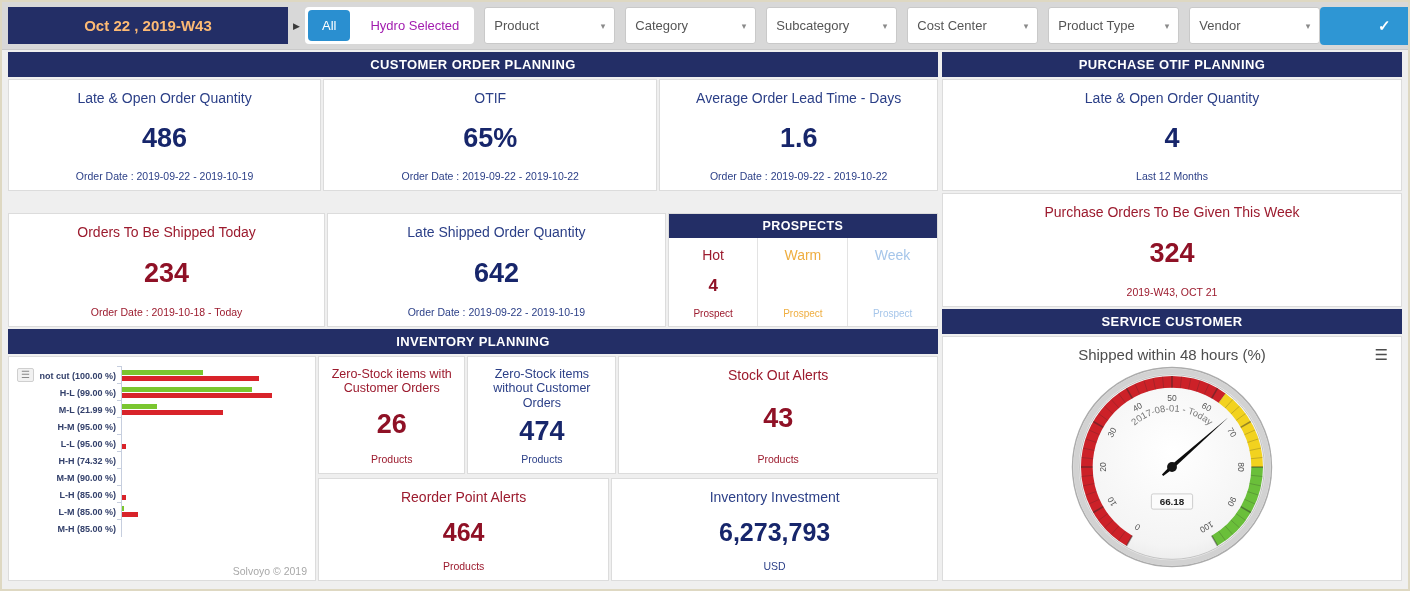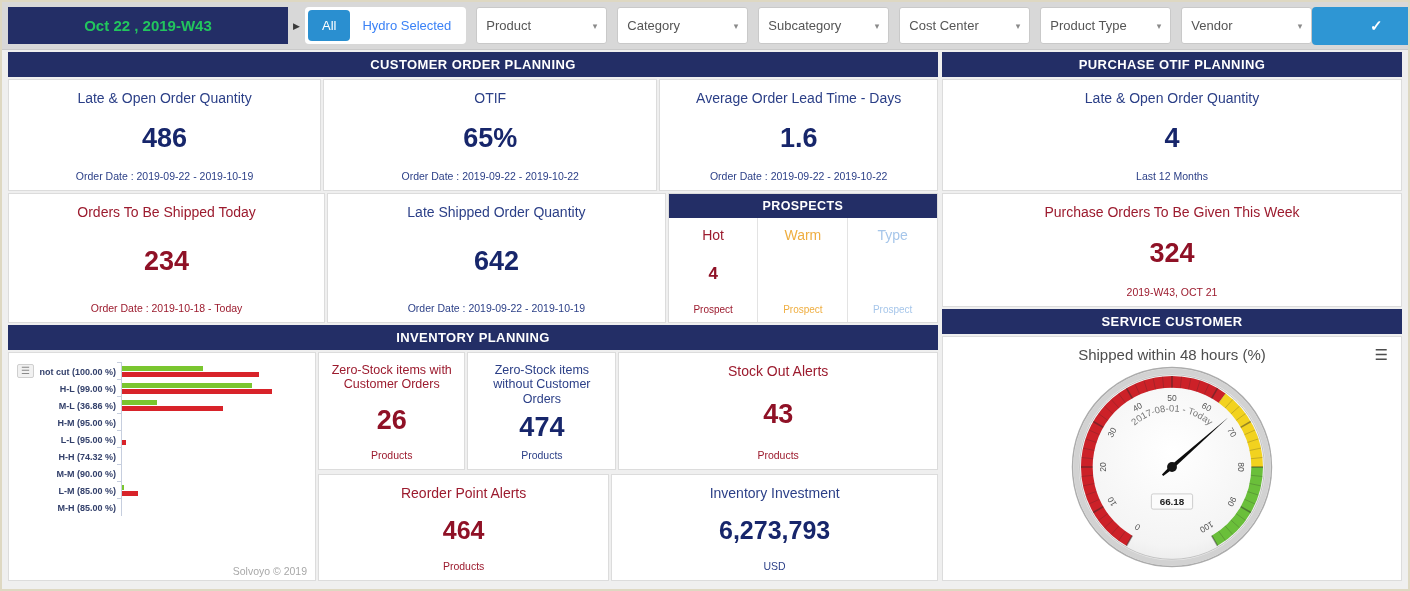--- a/index.html
+++ b/index.html
@@ -2,38 +2,38 @@
 <html><head>
 <meta charset="utf-8">
 <style>
   * { box-sizing: border-box; margin: 0; padding: 0; }
   html,body { background:#fff; }
   body { font-family: "Liberation Sans", sans-serif; }
   .page { width:1410px; height:591px; background:#efefef; border:2px solid #ded8c2; overflow:hidden; }
 
   
   .topbar { height:48px; background:#d8d8d8; display:flex; align-items:center; padding:5px 6px; border-bottom:1px solid #c9c9c9; }
-  .datebox { width:280px; height:37px; line-height:37px; background:#232e66; color:#22c55e; text-align:center; font-weight:bold; font-size:15px; flex:none; cursor:pointer; }
+  .datebox { width:280px; height:37px; line-height:37px; background:#232e66; color:#fdba74; text-align:center; font-weight:bold; font-size:15px; flex:none; cursor:pointer; }
   .expander { width:17px; text-align:center; color:#3a3a3a; font-size:9px; cursor:pointer; flex:none; }
-  .scopebox { height:37px; background:#fff; border-radius:4px; display:flex; align-items:center; padding:3px; flex:none; }
+  .scopebox { height:37px; background:#fff; border-radius:4px; display:flex; align-items:center; padding:3px; flex:none;gap:8px; }
   .chip { background:#2a8fd0; color:#fff; border:none; border-radius:4px; height:31px; padding:0 14px; font-size:13px; font-family:inherit; cursor:pointer; }
-  .scope-label { padding:0 12px; font-size:13px; color:#3b82f6; cursor:pointer; }
+  .scope-label { padding:0 12px; font-size:13px; color:#a21caf; cursor:pointer; }
   .filter { width:131px; height:37px; background:#fff; border:1px solid #c9c9c9; border-radius:3px; display:flex; align-items:center; justify-content:space-between; padding:0 9px; margin-left:10px; font-size:13px; color:#555; cursor:pointer; flex:none; }
   .filter:first-of-type { margin-left:12px; }
   .caret { color:#8a8a8a; font-size:9px; }
   .apply { margin-left:auto; width:128px; height:38px; background:#2e96d4; border:none; border-radius:4px; color:#fff; font-size:15px; font-weight:bold; cursor:pointer; flex:none; }
 
   
   .main { display:flex; gap:4px; padding:2px 6px 5px; height:536px; }
   .col-left { width:930px; display:flex; flex-direction:column; flex:none; }
   .col-right { flex:1; display:flex; flex-direction:column; }
   .section-header { height:25px; margin-bottom:2px; background:#232e66; color:#fff; display:flex; align-items:center; justify-content:center; font-size:13px; font-weight:bold; letter-spacing:0.4px; flex:none; }
 
   .cardrow { display:flex; gap:2px; margin-bottom:2px; }
-  .r1 { height:112px; } .r2 { height:130px; }
+  .r1 { height:112px; } .r2 { height:114px;margin-top:20px; }
   .r1 > *:nth-child(1), .r2 > *:nth-child(1) { flex:1.13; }
   .r1 > *:nth-child(2), .r2 > *:nth-child(2) { flex:1.21; }
   .r1 > *:nth-child(3), .r2 > *:nth-child(3) { flex:1; }
 
   .card { background:#fff; border:1px solid #dcdcdc; display:flex; flex-direction:column; justify-content:space-between; align-items:center; text-align:center; padding:10px 6px 8px; }
   .card-title { font-size:14px; line-height:1.15; }
   .card-value { font-size:27px; font-weight:bold; }
   .card-footer { font-size:10.5px; }
   .navy .card-title, .navy .card-footer { color:#2b3f87; }
   .navy .card-value { color:#17266b; }
@@ -161,21 +161,21 @@
               <div class="plabel">Hot</div>
               <div class="pvalue">4</div>
               <div class="pfooter">Prospect</div>
             </div>
             <div class="pcol warm">
               <div class="plabel">Warm</div>
               <div class="pvalue"></div>
               <div class="pfooter">Prospect</div>
             </div>
             <div class="pcol cold">
-              <div class="plabel">Type</div>
+              <div class="plabel">Week</div>
               <div class="pvalue"></div>
               <div class="pfooter">Prospect</div>
             </div>
           </div>
         </div>
       </div>
 
       <div class="section-header">INVENTORY PLANNING</div>
 
       <div class="inv-area">
@@ -190,21 +190,21 @@
                 </div>
               </div>
               <div class="bc-row">
                 <div class="bc-label">H-L (99.00 %)</div>
                 <div class="bc-track">
                   <div class="bc-bar" style="width: 71%; background: rgb(122, 198, 47);"></div>
                   <div class="bc-bar" style="width: 82%; background: rgb(216, 35, 42);"></div>
                 </div>
               </div>
               <div class="bc-row">
-                <div class="bc-label">M-L (36.86 %)</div>
+                <div class="bc-label">M-L (21.99 %)</div>
                 <div class="bc-track">
                   <div class="bc-bar" style="width: 19%; background: rgb(122, 198, 47);"></div>
                   <div class="bc-bar" style="width: 55%; background: rgb(216, 35, 42);"></div>
                 </div>
               </div>
               <div class="bc-row">
                 <div class="bc-label">H-M (95.00 %)</div>
                 <div class="bc-track">
                   <div class="bc-bar" style="width: 0%; background: rgb(122, 198, 47);"></div>
                   <div class="bc-bar" style="width: 0%; background: rgb(216, 35, 42);"></div>
@@ -222,20 +222,27 @@
                 <div class="bc-track">
                   <div class="bc-bar" style="width: 0%; background: rgb(122, 198, 47);"></div>
                   <div class="bc-bar" style="width: 0%; background: rgb(216, 35, 42);"></div>
                 </div>
               </div>
               <div class="bc-row">
                 <div class="bc-label">M-M (90.00 %)</div>
                 <div class="bc-track">
                   <div class="bc-bar" style="width: 0%; background: rgb(122, 198, 47);"></div>
                   <div class="bc-bar" style="width: 0%; background: rgb(216, 35, 42);"></div>
+                </div>
+              </div>
+              <div class="bc-row">
+                <div class="bc-label">L-H (85.00 %)</div>
+                <div class="bc-track">
+                  <div class="bc-bar" style="width: 0%; background: rgb(122, 198, 47);"></div>
+                  <div class="bc-bar" style="width: 2%; background: rgb(216, 35, 42);"></div>
                 </div>
               </div>
               <div class="bc-row">
                 <div class="bc-label">L-M (85.00 %)</div>
                 <div class="bc-track">
                   <div class="bc-bar" style="width: 1%; background: rgb(122, 198, 47);"></div>
                   <div class="bc-bar" style="width: 9%; background: rgb(216, 35, 42);"></div>
                 </div>
               </div>
               <div class="bc-row">

